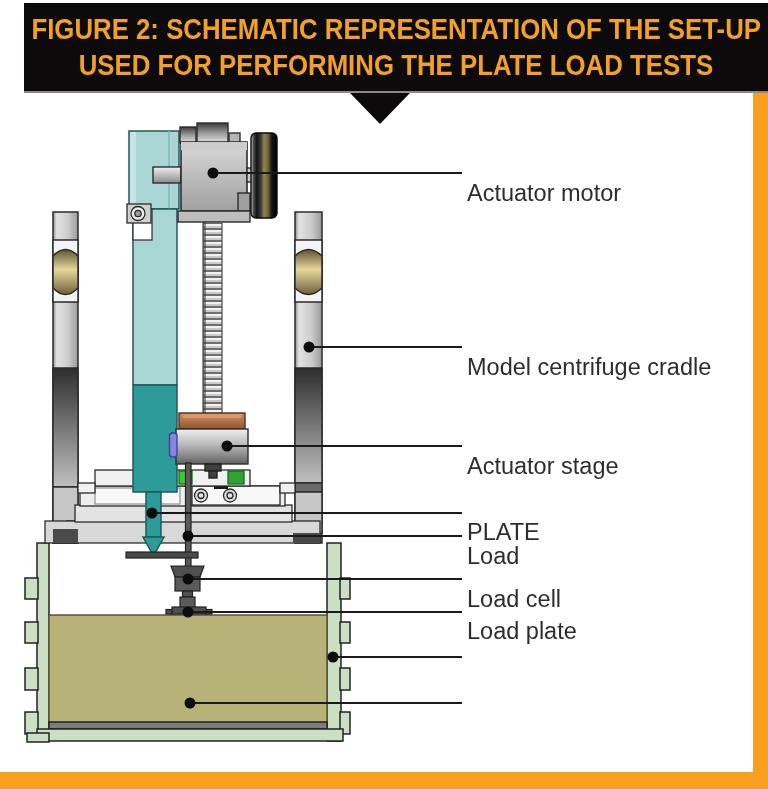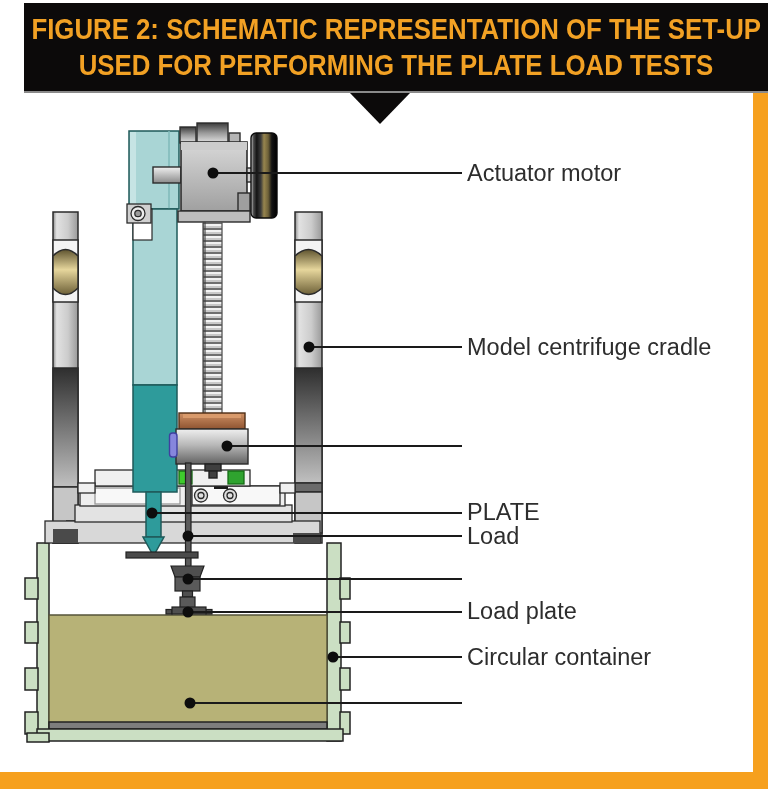--- a/index.html
+++ b/index.html
@@ -26,20 +26,21 @@
   }
   
   .strip-right{position:absolute;right:0;top:93px;width:15px;bottom:0;background:#f6a01e;}
   .strip-bottom{position:absolute;left:0;bottom:0;width:768px;height:17px;background:#f6a01e;}
   
   .scheme{position:absolute;left:0;top:0;width:768px;height:789px;}
   
   .callout{
     position:absolute;left:467px;font-size:23.5px;line-height:26px;color:#2d2d2d;
     white-space:nowrap;
+    margin-top:20px;
   }
 </style>
 </head>
 <body>
 
 <div class="stage">
 
   <svg class="scheme" viewBox="0 0 768 789" width="768" height="789" xmlns="http://www.w3.org/2000/svg">
     <defs>
       <linearGradient id="gMetalH" x1="0" y1="0" x2="1" y2="0">
@@ -233,24 +234,25 @@
       <circle cx="188" cy="536" r="5.5"></circle>
       <circle cx="188" cy="579" r="5.5"></circle>
       <circle cx="188" cy="612" r="5.5"></circle>
       <circle cx="333" cy="657" r="5.5"></circle>
       <circle cx="190" cy="703" r="5.5"></circle>
     </g>
   </svg>
 
   <div class="callout" style="top:160px">Actuator motor</div>
   <div class="callout" style="top:334px">Model centrifuge cradle</div>
+  <div class="callout" style="top:433px">Actuator stage</div>
   <div class="callout" style="top:499px">PLATE</div>
   <div class="callout" style="top:523px">Load</div>
+  <div class="callout" style="top:566px">Load cell</div>
   <div class="callout" style="top:598px">Load plate</div>
-  <div class="callout" style="top:644px">Circular container</div>
 
   <div class="banner">
     <span class="banner-line">FIGURE 2: SCHEMATIC REPRESENTATION OF THE SET-UP</span>
     <span class="banner-line">USED FOR PERFORMING THE PLATE LOAD TESTS</span>
   </div>
   <div class="banner-notch"></div>
 
   <div class="strip-right"></div>
   <div class="strip-bottom"></div>
 

